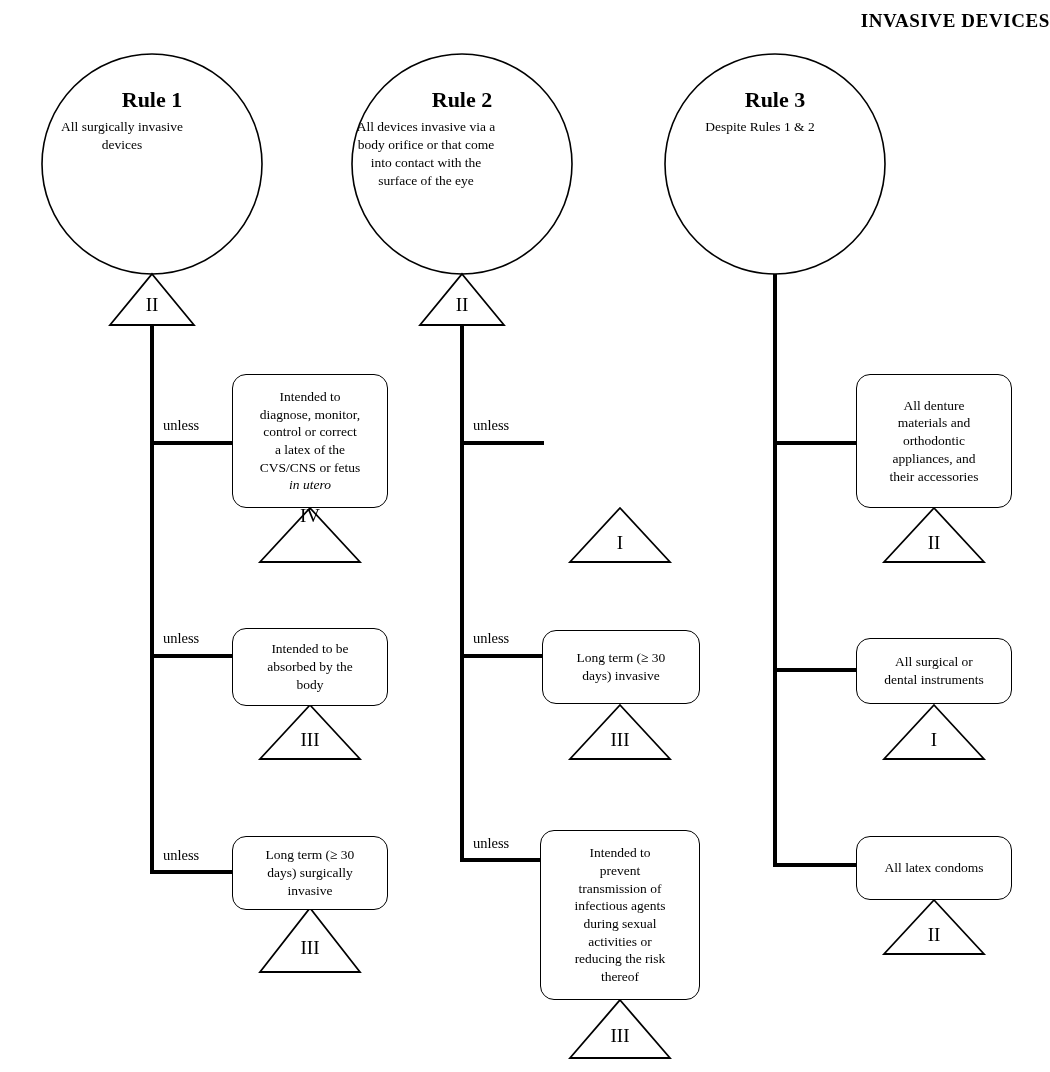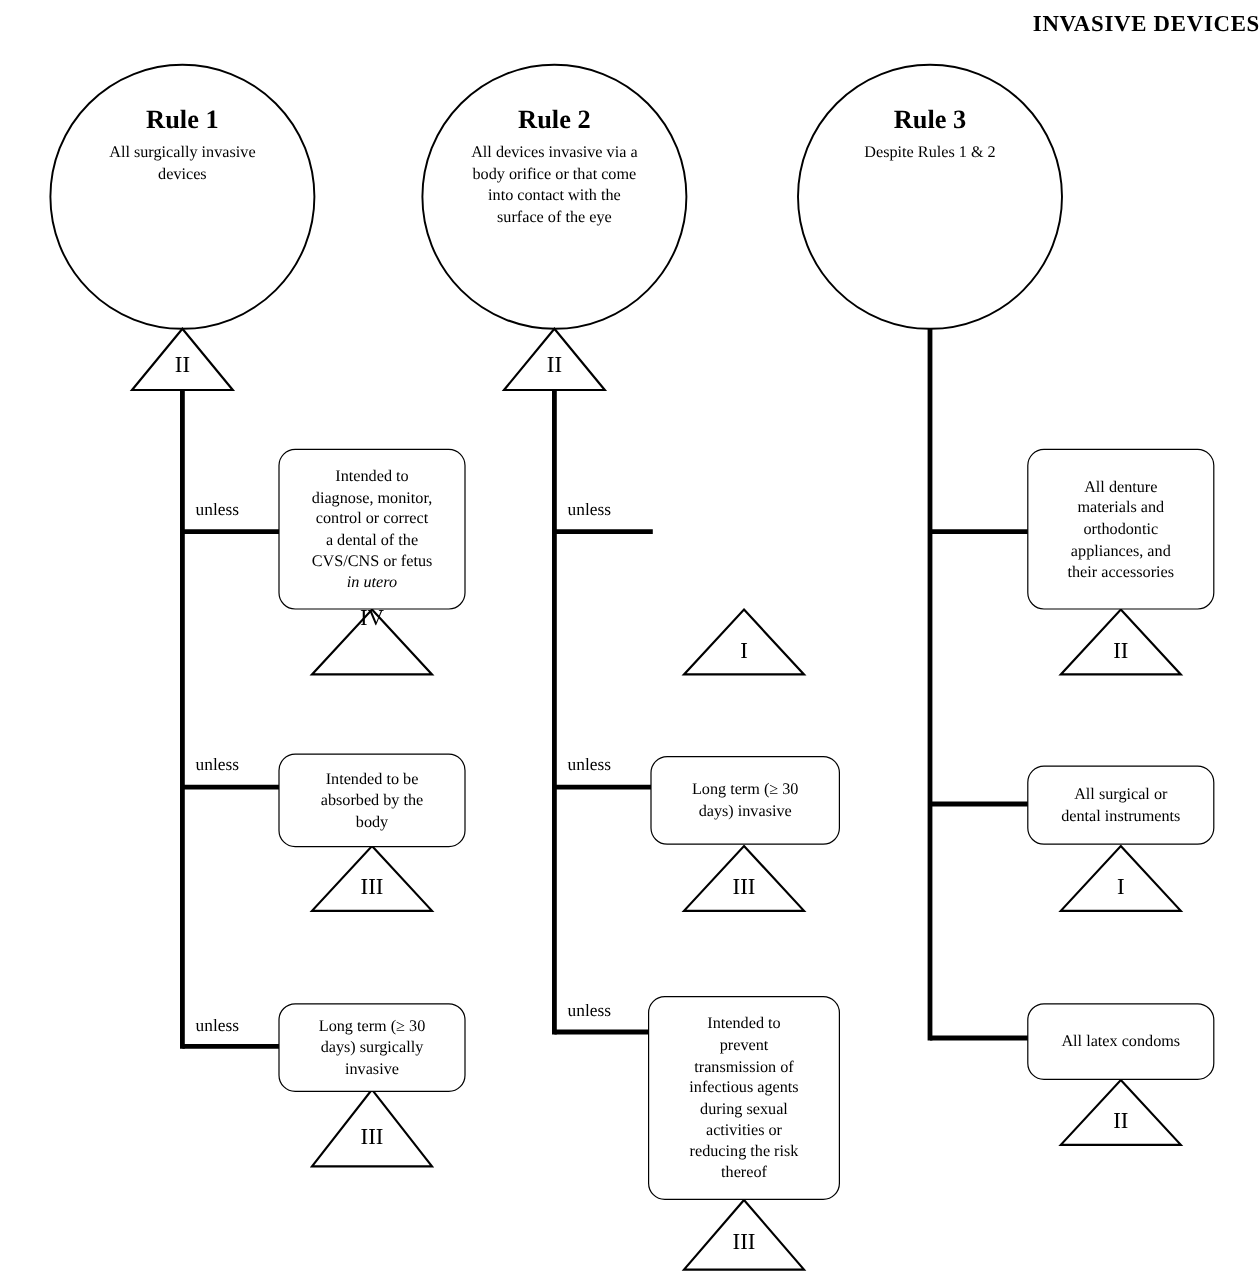--- a/index.html
+++ b/index.html
@@ -60,21 +60,20 @@
 
   
   .rule-circle {
     position: absolute;
     width: 220px;
     height: 220px;
     border-radius: 50%;
     box-sizing: border-box;
     display: flex;
     flex-direction: column;
-    align-items: center;
     padding-top: 34px;
   }
   .rule-title {
     font-size: 22px;
     font-weight: bold;
     line-height: 1.1;
     margin-bottom: 6px;
     text-align: center;
   }
   .rule-sub {
@@ -180,21 +179,21 @@
 
   <div class="tri-label" style="left:122px; top:295px; width:60px;">II</div>
   <div class="tri-label" style="left:432px; top:295px; width:60px;">II</div>
 
   <div class="unless-label" style="left:163px; top:418px;">unless</div>
   <div class="cond-box" style="left:232px; top:374px; width:156px; height:134px;">
     <div class="cond-text">
       <span>Intended to</span><br>
       <span>diagnose, monitor,</span><br>
       <span>control or correct</span><br>
-      <span>a dental of the</span><br>
+      <span>a latex of the</span><br>
       <span>CVS/CNS or fetus</span><br>
       <i>in utero</i>
     </div>
   </div>
   <div class="tri-label" style="left:280px; top:506px; width:60px;">IV</div>
 
   <div class="unless-label" style="left:163px; top:631px;">unless</div>
   <div class="cond-box" style="left:232px; top:628px; width:156px; height:78px;">
     <div class="cond-text">
       <span>Intended to be</span><br>

